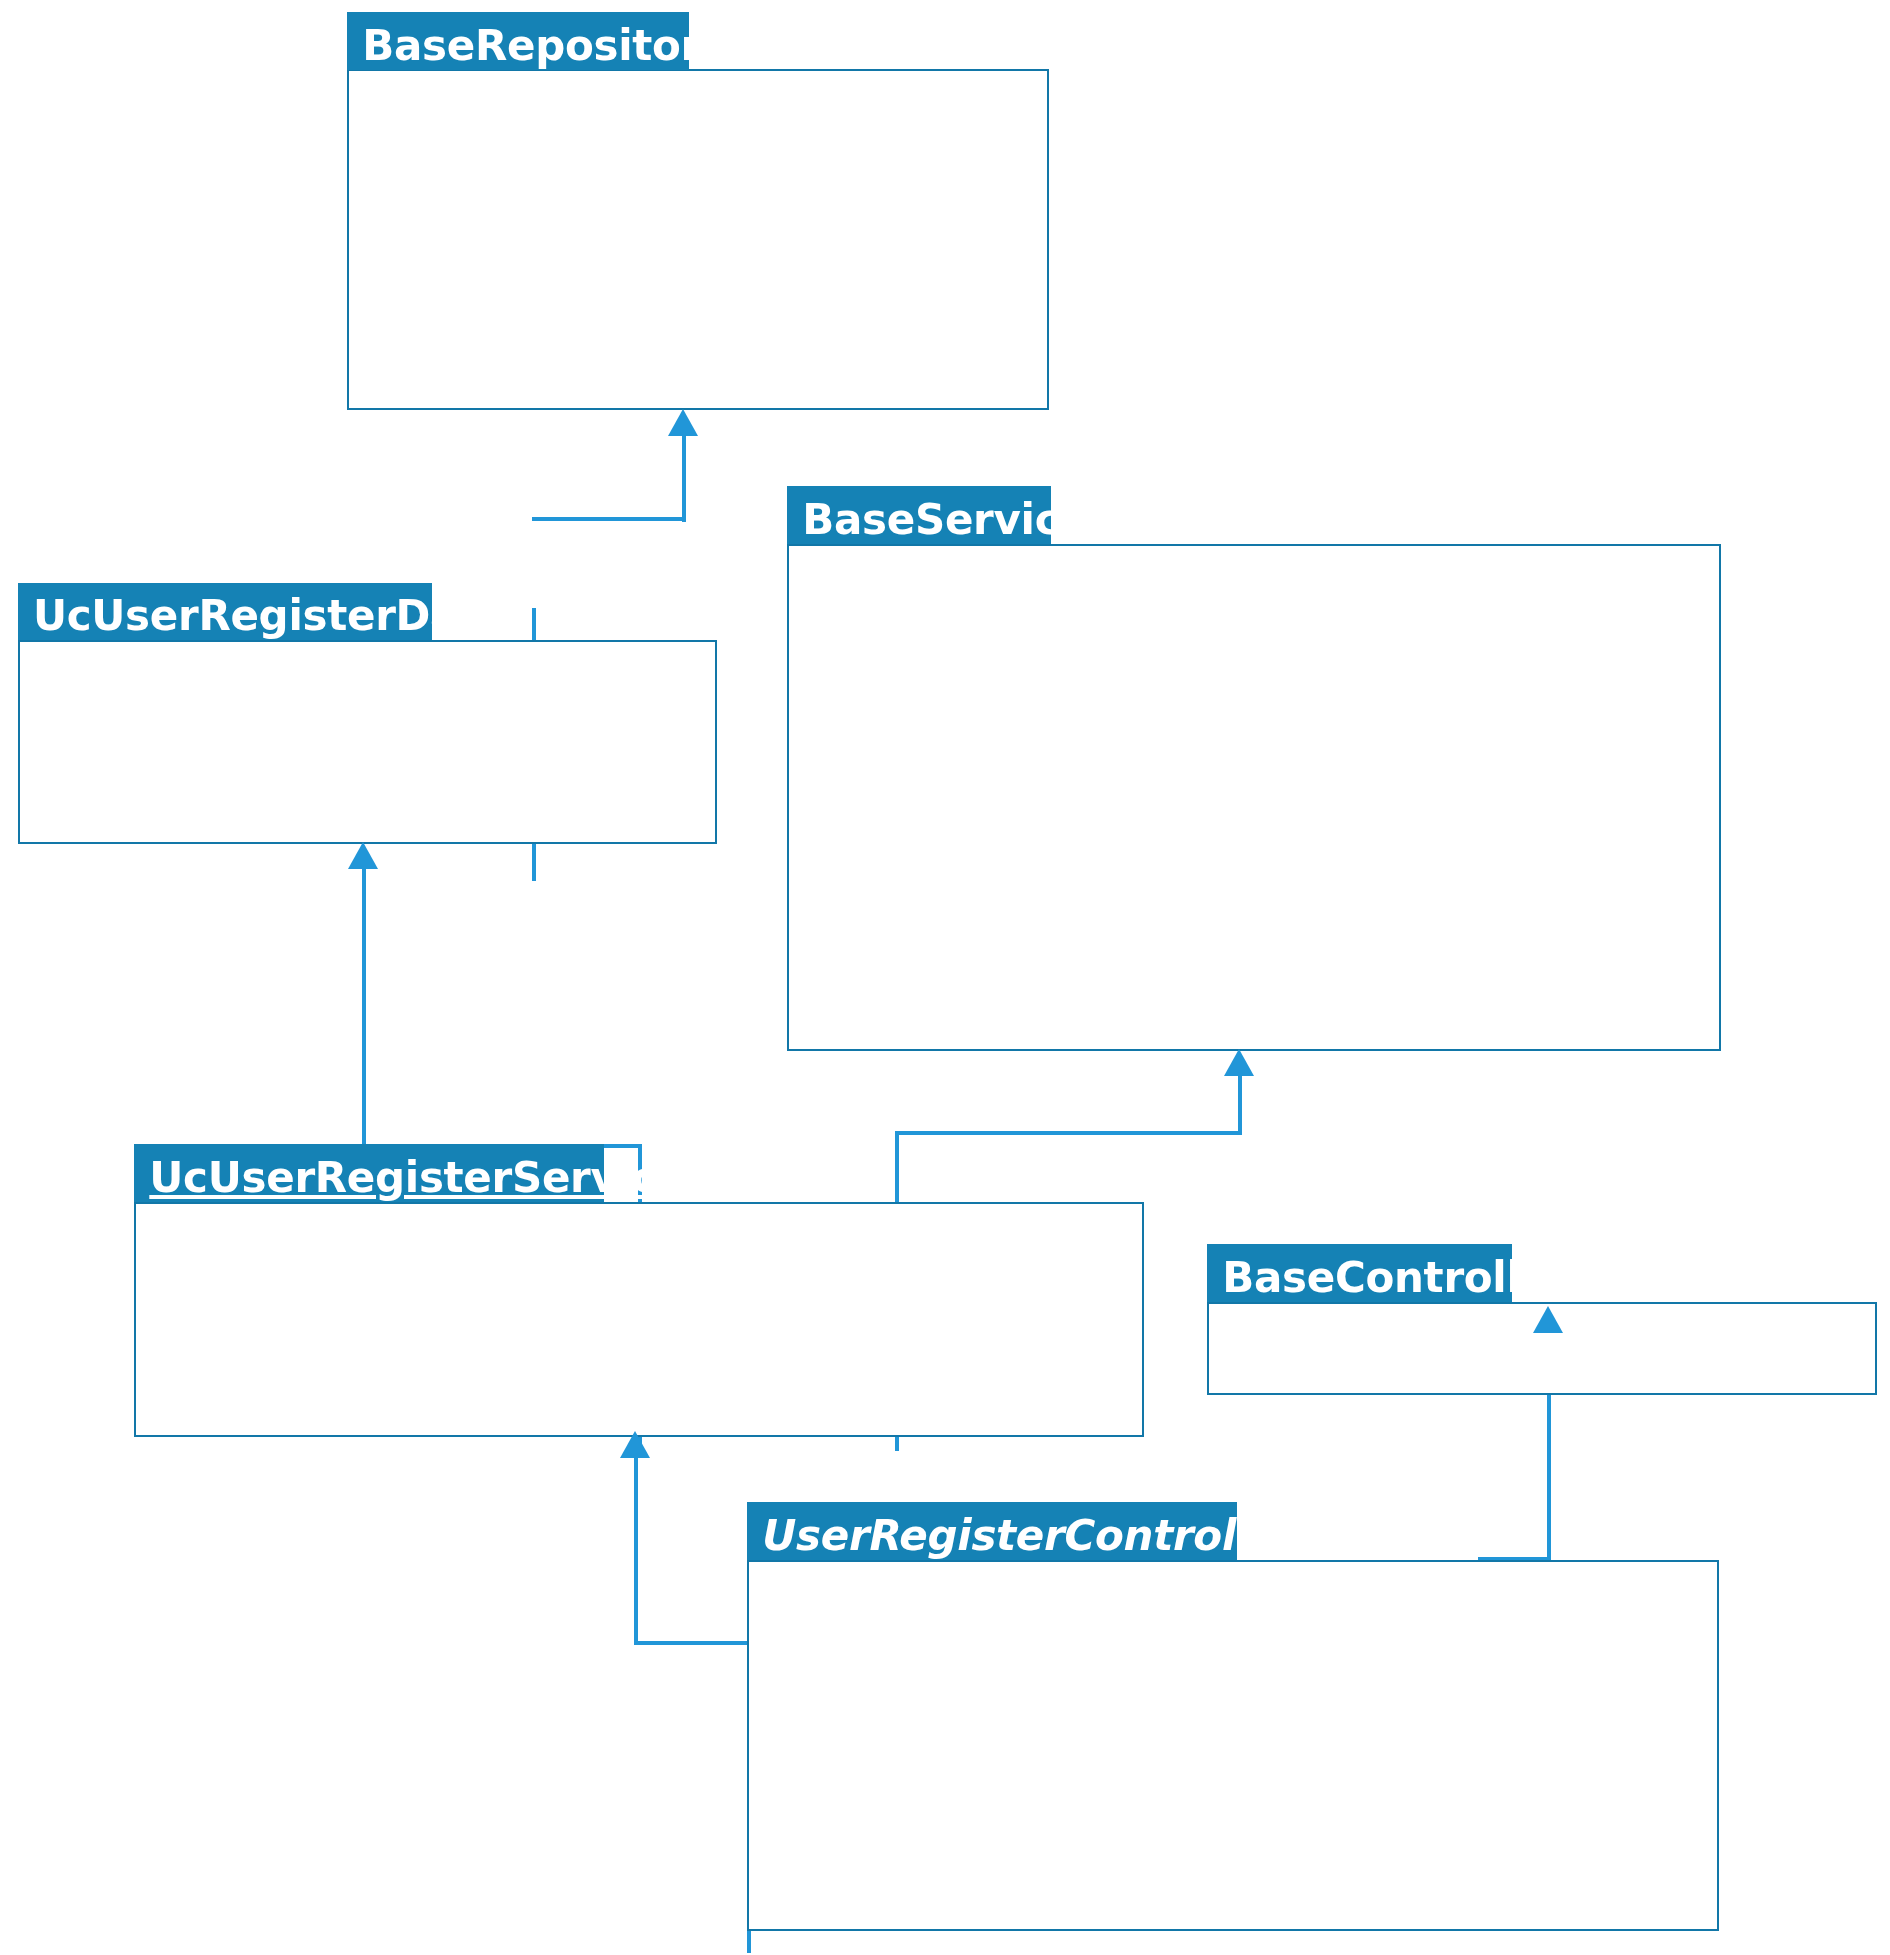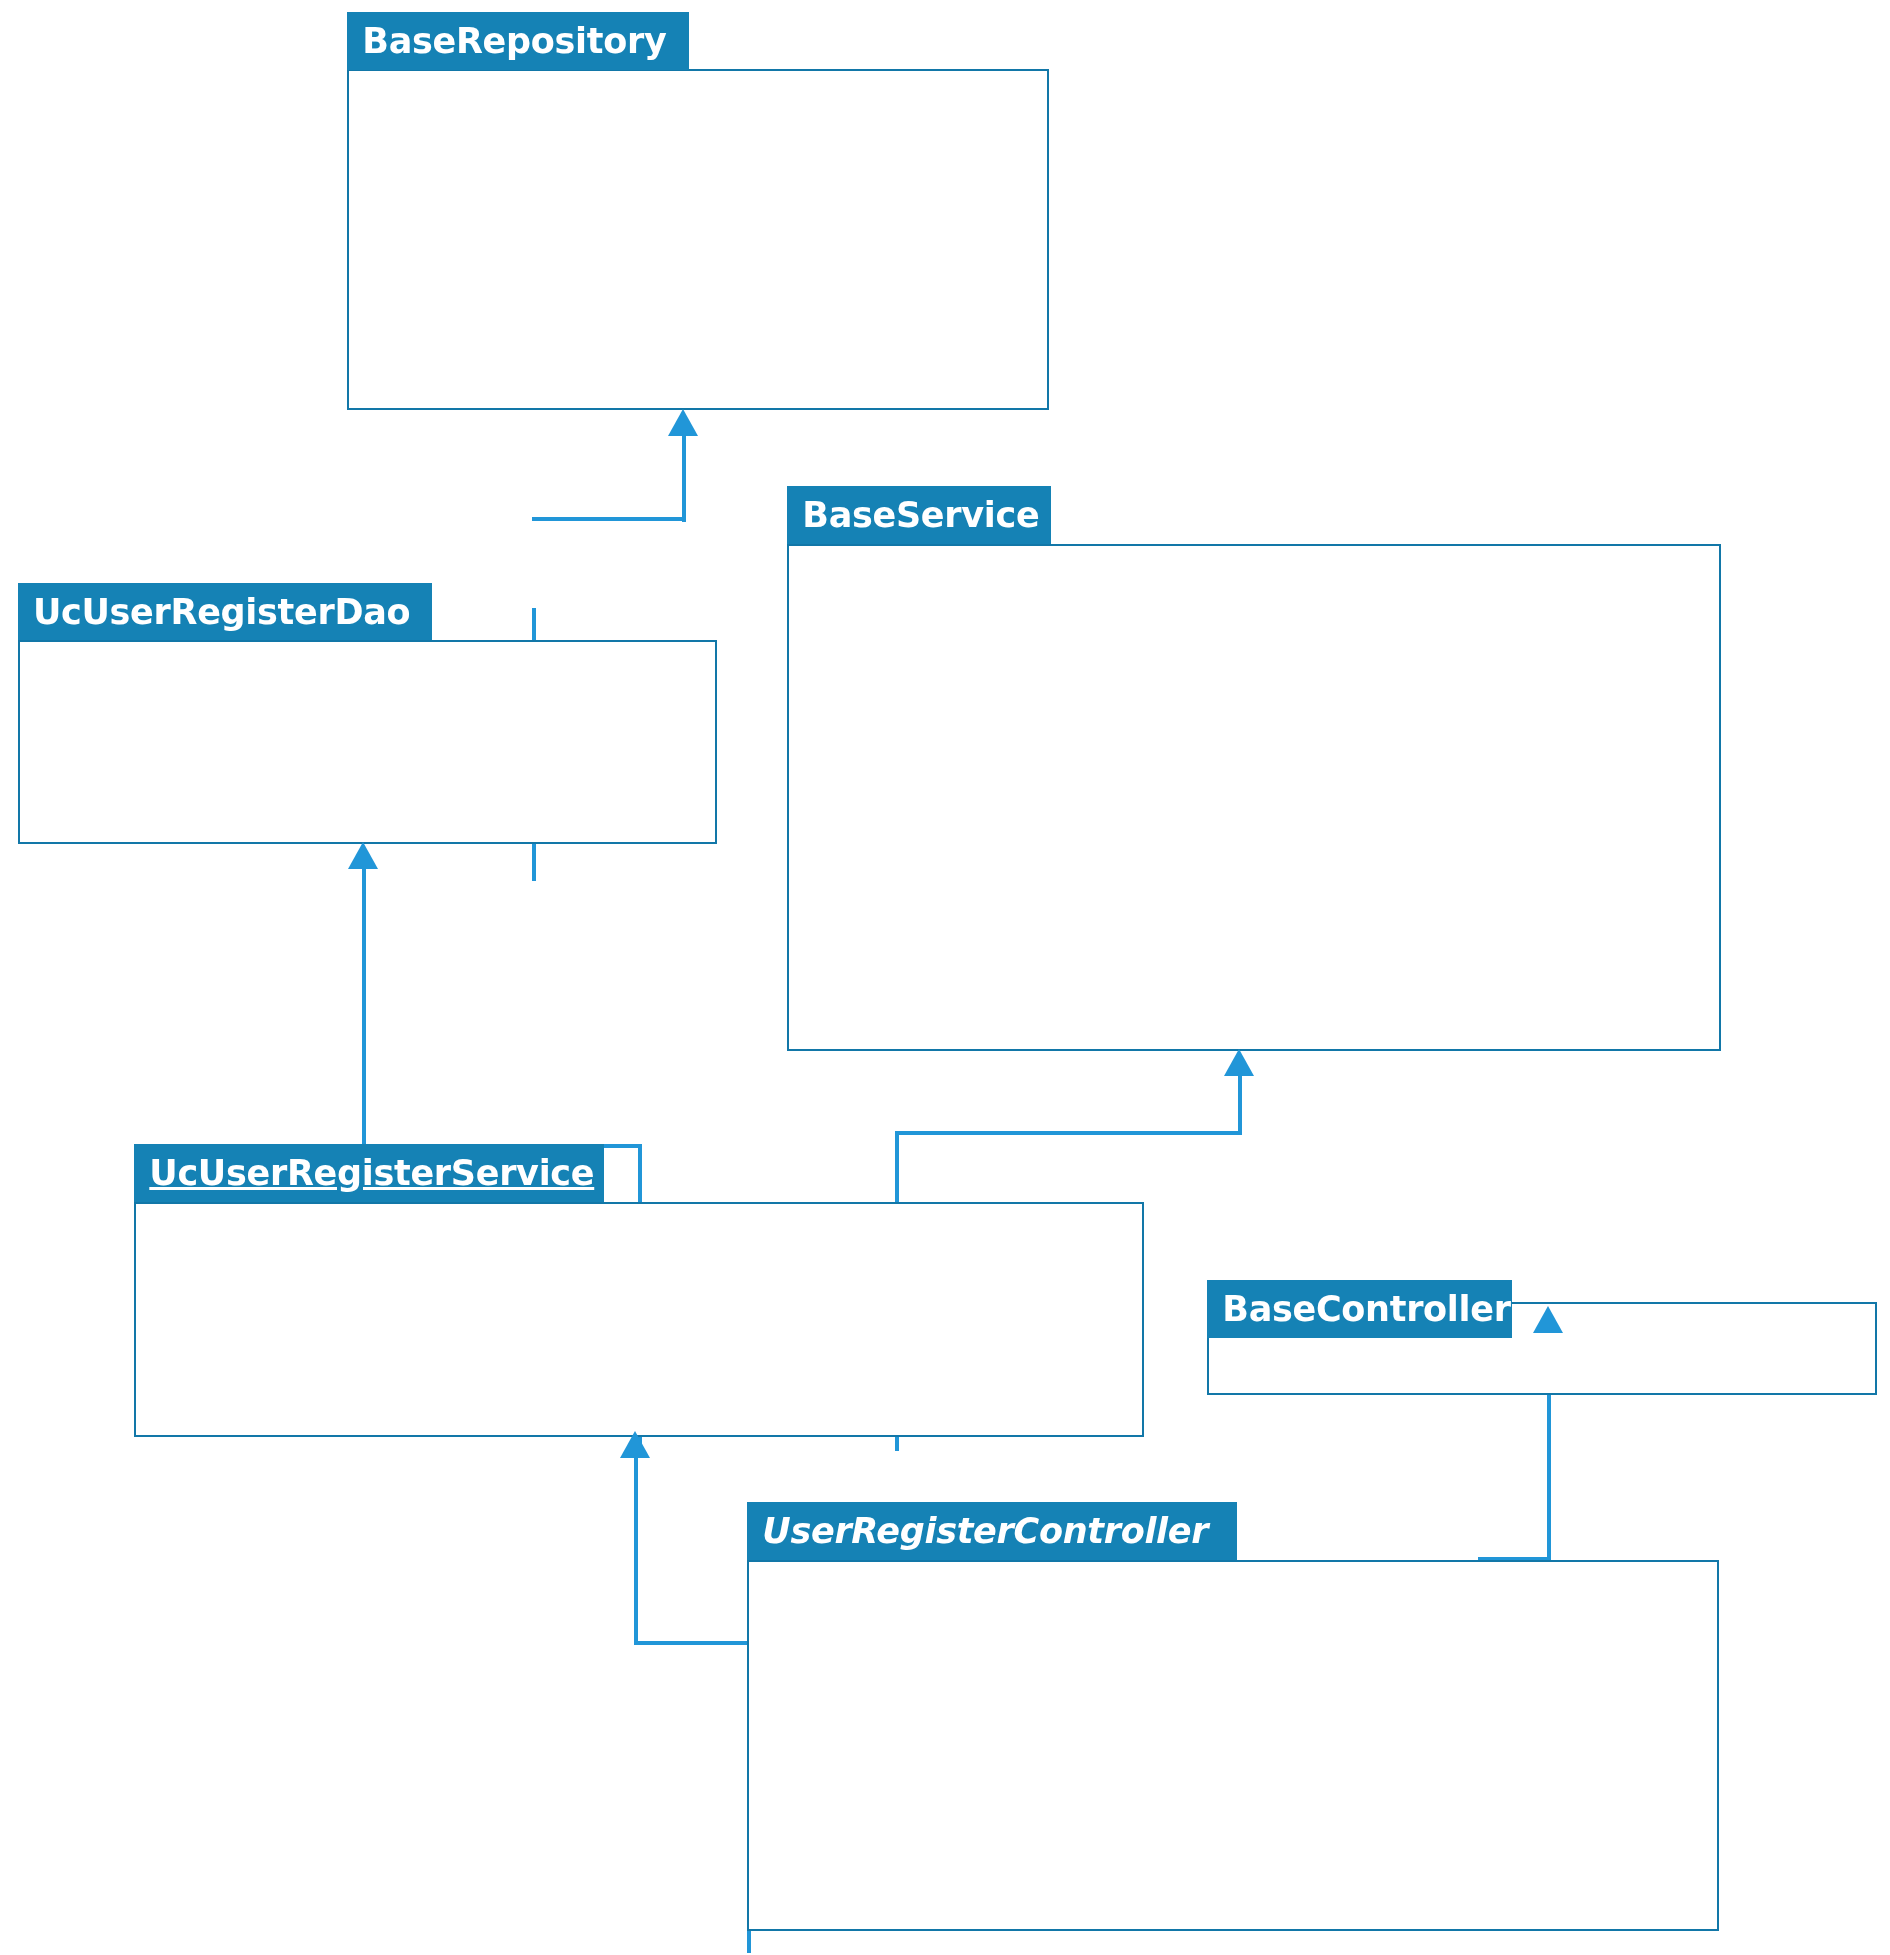--- a/index.html
+++ b/index.html
@@ -9,24 +9,24 @@
     background:#ffffff;
     font-family:"DejaVu Sans", sans-serif;
     overflow:hidden;
   }
   .uml-class{position:absolute;}
   .class-header{
     position:absolute;
     background:#1582b5;
     color:#ffffff;
     font-weight:bold;
-    display:flex;align-items:center;
+    display:flex;align-items:flex-end;
     padding-left:15.3px;
     box-sizing:border-box;
-    font-size:35px;
+    font-size:42px;
     letter-spacing:-0.3px;
     z-index:5;
   }
   .class-body{
     position:absolute;
     background:#ffffff;
     border:2.9px solid #1277a8;
     box-sizing:border-box;
     z-index:3;
   }
@@ -193,21 +193,21 @@
       <span class="member-sig">--findOneByID(String)</span>
       <span class="member-type" style="left:693px;">UserRegister</span>
     </div>
     <div class="member-row" style="left:157px;top:1376px;width:969px;">
       <span class="member-sig">--findAllByName(string)</span>
       <span class="member-type" style="left:693px;">Liset&lt;&gt;</span>
     </div>
   </div>
 
   <div class="uml-class">
-    <div class="class-header" style="left:1207px;top:1244px;width:305px;height:58px;margin-top:36px;">
+    <div class="class-header" style="left:1207px;top:1244px;width:305px;height:58px;">
       <span>BaseController</span>
     </div>
     <div class="class-body" style="left:1207px;top:1302px;width:670px;height:93px;"></div>
     <div class="member-row" style="left:1231px;top:1332px;width:628px;">
       <span class="member-sig">--setServletContext()</span>
       <span class="member-type" style="left:529px;">void</span>
     </div>
   </div>
 
   <div class="uml-class">

